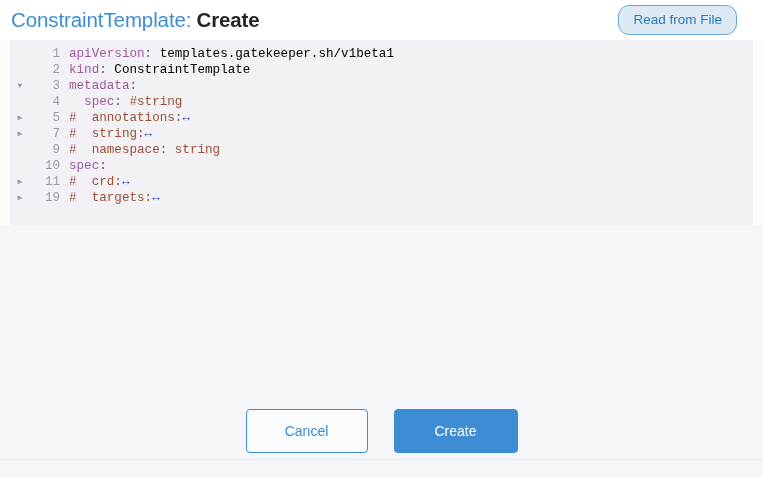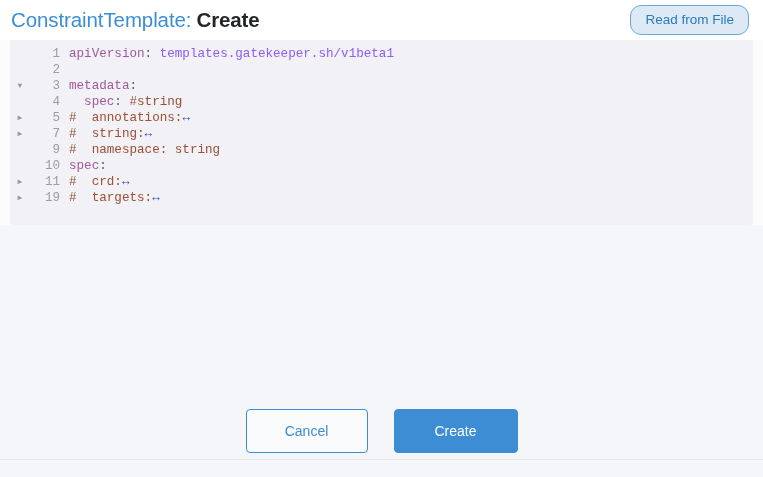--- a/index.html
+++ b/index.html
@@ -19,21 +19,21 @@
   }
 
   
   .header {
     position: relative;
     height: 40px;
     flex: 0 0 40px;
     background: #ffffff;
     display: flex;
     align-items: center;
-    padding: 0 14px 0 11px;
+    padding: 0 26px 0 11px;
   }
   .page-title {
     font-size: 20.5px;
     letter-spacing: -0.1px;
     white-space: nowrap;
     line-height: 1;
   }
   .title-resource {
     color: #3c8dd4;
     font-weight: 400;
@@ -102,21 +102,21 @@
     font-size: 12.6px;
     line-height: 16px;
     user-select: none;
   }
   .code-text {
     padding-left: 9px;
     line-height: 16px;
   }
   .tok-key   { color: #a05a9c; }
   .tok-punct { color: #5d5d66; }
-  .tok-val   { color: #8b5cf6; }
+  .tok-val   { color: #000000; }
   .tok-com   { color: #9c4f35; margin-top: 29px; }
   .tok-fold-badge {
     color: #2f3ed8;
     font-weight: 700;
     letter-spacing: -1px;
   }
 
   
   .body-fill {
     flex: 1 1 auto;
@@ -167,21 +167,21 @@
     <div class="page-title">
       <span class="title-resource">ConstraintTemplate:</span><span class="title-action">Create</span>
     </div>
     <div class="header-spacer"></div>
     <button class="btn btn-read">Read from File</button>
   </div>
 
   <div class="editor-wrap">
     <div class="editor" id="code-editor">
         <div class="code-line"><span class="fold"></span><span class="lineno">1</span><span class="code-text"><span class="tok-key">apiVersion</span><span class="tok-punct">:</span><span class="tok-val"> templates.gatekeeper.sh/v1beta1</span></span></div>
-        <div class="code-line"><span class="fold"></span><span class="lineno">2</span></div>
+        <div class="code-line"><span class="fold"></span><span class="lineno">2</span><span class="code-text"><span class="tok-key">kind</span><span class="tok-punct">:</span><span class="tok-val"> ConstraintTemplate</span></span></div>
         <div class="code-line"><span class="fold">▼</span><span class="lineno">3</span><span class="code-text"><span class="tok-key">metadata</span><span class="tok-punct">:</span></span></div>
         <div class="code-line"><span class="fold"></span><span class="lineno">4</span><span class="code-text"><span class="tok-key">  spec</span><span class="tok-punct">:</span><span class="tok-com"> #string</span></span></div>
         <div class="code-line"><span class="fold">▶</span><span class="lineno">5</span><span class="code-text"><span class="tok-com">#  annotations:</span><span class="tok-fold-badge">↔</span></span></div>
         <div class="code-line"><span class="fold">▶</span><span class="lineno">7</span><span class="code-text"><span class="tok-com">#  string:</span><span class="tok-fold-badge">↔</span></span></div>
         <div class="code-line"><span class="fold"></span><span class="lineno">9</span><span class="code-text"><span class="tok-com">#  namespace: string</span></span></div>
         <div class="code-line"><span class="fold"></span><span class="lineno">10</span><span class="code-text"><span class="tok-key">spec</span><span class="tok-punct">:</span></span></div>
         <div class="code-line"><span class="fold">▶</span><span class="lineno">11</span><span class="code-text"><span class="tok-com">#  crd:</span><span class="tok-fold-badge">↔</span></span></div>
         <div class="code-line"><span class="fold">▶</span><span class="lineno">19</span><span class="code-text"><span class="tok-com">#  targets:</span><span class="tok-fold-badge">↔</span></span></div>
       </div>
   </div>

